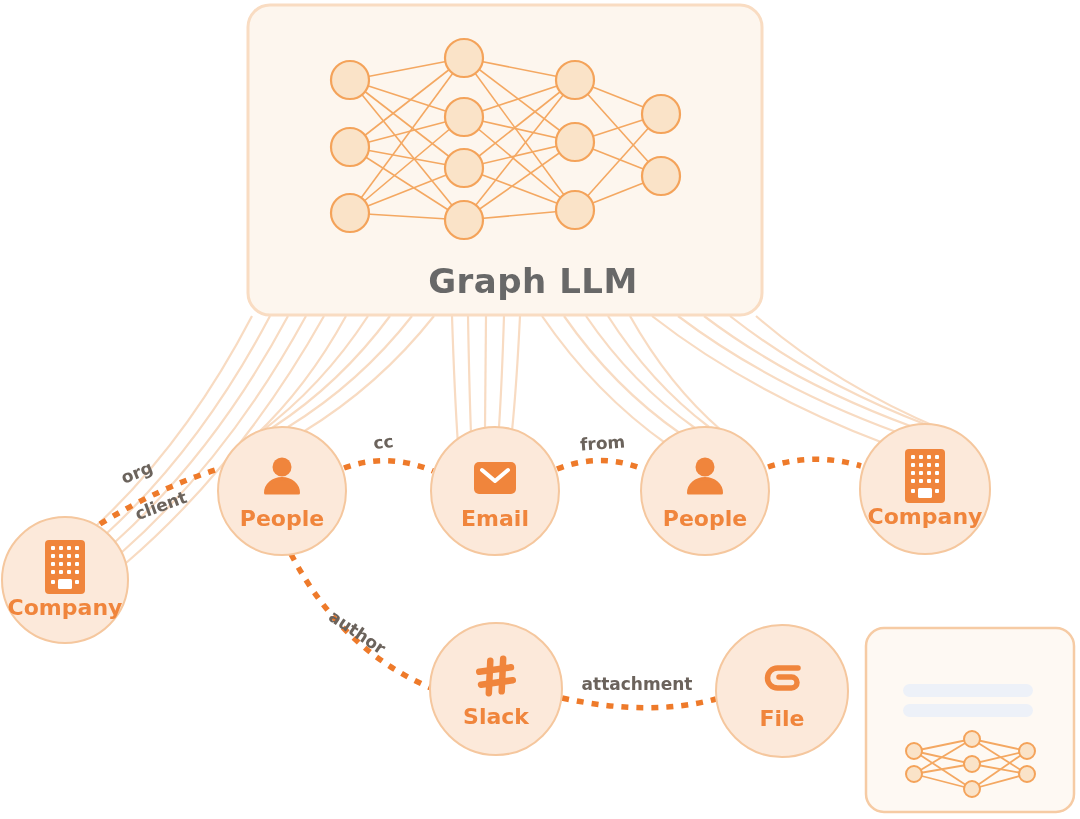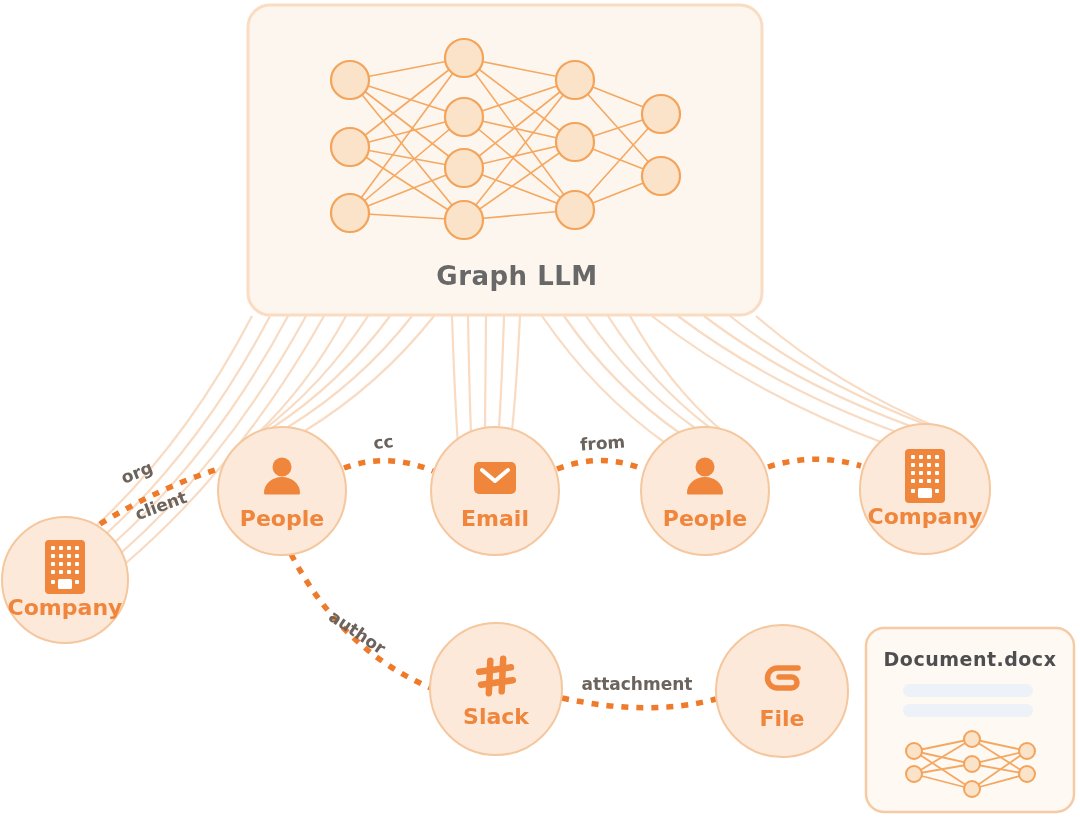--- a/index.html
+++ b/index.html
@@ -11,21 +11,21 @@
     font-family:"DejaVu Sans","Liberation Sans",sans-serif;
   }
   svg{position:absolute;left:0;top:0;}
   svg text{font-family:"DejaVu Sans","Liberation Sans",sans-serif;}
   .overlay-title{
     position:absolute;
     text-align:center;
     font-weight:bold;
     letter-spacing:0.5px;
   }
-  .graph-llm-title{ left:236px; top:261px; width:514px; font-size:26px;padding-left:24px; }
+  .graph-llm-title{ left:252px; top:261px; width:514px; font-size:34px;padding-left:24px; }
   .doc-title{ left:866px; top:648px; width:208px; font-size:19px; }
 </style>
 </head>
 <body>
 
 <div class="stage">
   <svg id="diagram" width="1080" height="819" viewBox="0 0 1080 819">
       <g>
         <path d="M 252 316 Q 186.48000000000002 442 96 526" fill="none" stroke="#F8DBC2" stroke-width="2.2"></path>
         <path d="M 270 316 Q 201.12 446.79999999999995 106 534" fill="none" stroke="#F8DBC2" stroke-width="2.2"></path>
@@ -232,14 +232,13 @@
         <circle cx="972" cy="739" r="8" fill="#FAE3C8" stroke="#F4A35A" stroke-width="2"></circle>
         <circle cx="972" cy="764" r="8" fill="#FAE3C8" stroke="#F4A35A" stroke-width="2"></circle>
         <circle cx="972" cy="789" r="8" fill="#FAE3C8" stroke="#F4A35A" stroke-width="2"></circle>
         <circle cx="1027" cy="751" r="8" fill="#FAE3C8" stroke="#F4A35A" stroke-width="2"></circle>
         <circle cx="1027" cy="774" r="8" fill="#FAE3C8" stroke="#F4A35A" stroke-width="2"></circle>
       </g>
     </svg>
 
   <div class="overlay-title graph-llm-title" style="color: rgb(104, 104, 104);">Graph LLM</div>
 
-  <div class="overlay-title doc-title" style="color: rgb(78, 78, 80);">Document.docx</div>
 </div>
 
 </body></html>

